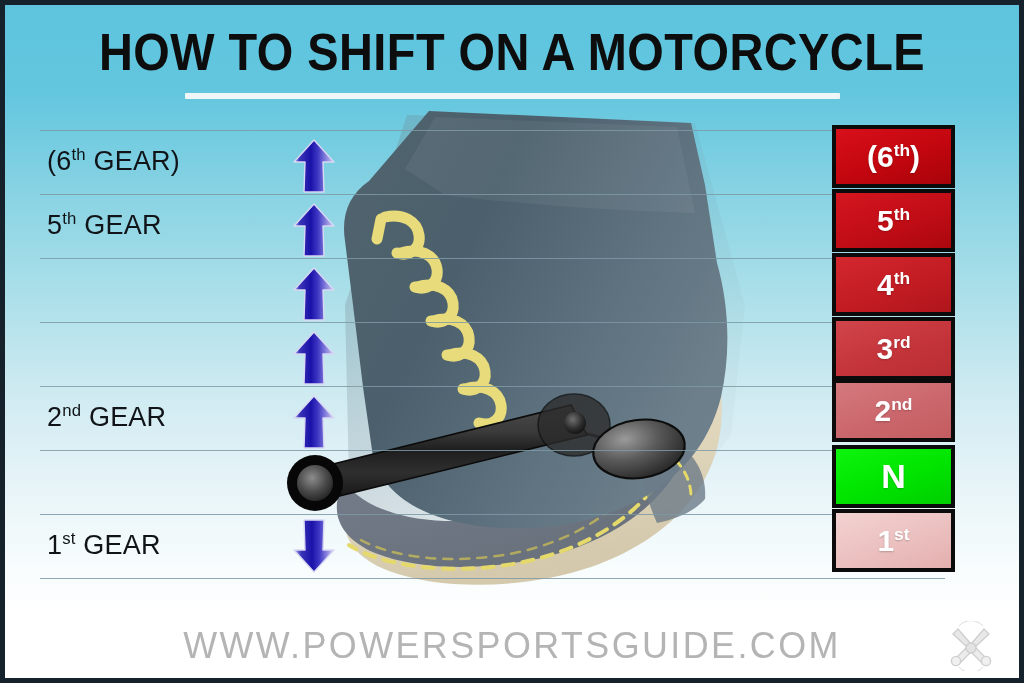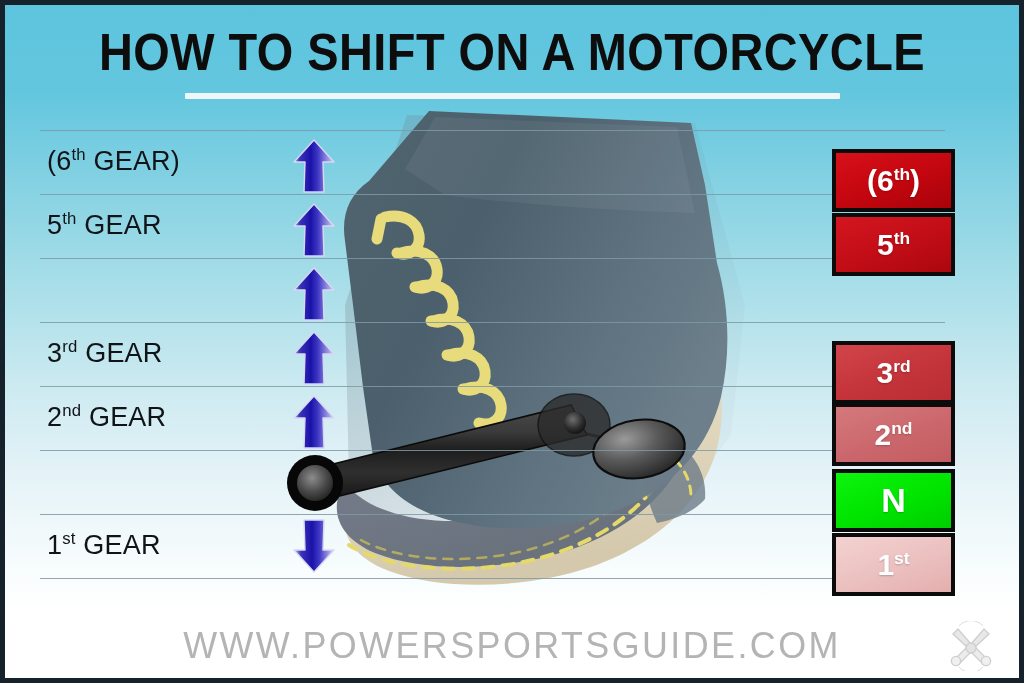--- a/index.html
+++ b/index.html
@@ -69,21 +69,21 @@
 
   
   .arrow-wrap{position:absolute;width:46px;height:56px;}
 
   
   #boot{position:absolute;left:0;top:0;width:1014px;height:608px;}
 
   
   #boxcol{
     position:absolute;left:827px;top:120px;
-    width:123px;height:451px;margin-top:24px;
+    width:123px;height:451px;
   }
   .gbox{
     position:absolute;left:0;width:123px;height:63px;
     border:4px solid #0b0b0b;
     box-sizing:border-box;
     display:flex;align-items:center;justify-content:center;
   }
   .gbox span{
     font-size:30px;font-weight:700;color:#ffffff;
     font-family:"Liberation Sans", sans-serif;
@@ -228,23 +228,20 @@
     <div class="sep" style="top:445px"></div>
     <div class="sep" style="top:509px"></div>
     <div class="sep" style="top:573px"></div>
 
     <div class="glabel" style="top:140px">
       <span>(6</span><sup>th</sup><span> GEAR)</span>
     </div>
     <div class="glabel" style="top:204px">
       <span>5</span><sup>th</sup><span> GEAR</span>
     </div>
-    <div class="glabel" style="top:332px">
-      <span>3</span><sup>rd</sup><span> GEAR</span>
-    </div>
     <div class="glabel" style="top:396px">
       <span>2</span><sup>nd</sup><span> GEAR</span>
     </div>
     <div class="glabel" style="top:524px">
       <span>1</span><sup>st</sup><span> GEAR</span>
     </div>
 
     <svg class="arrow-wrap" style="left:286px;top:133px" viewBox="0 0 46 56">
       <defs>
         <linearGradient id="au" x1="0" y1="0" x2="1" y2="0">
@@ -283,20 +280,23 @@
       </defs>
       <path d="M23 54 L43 32 L32 32 L33 2 L13 2 L14 32 L3 32 Z" fill="url(#ad)" stroke="#d9d8f4" stroke-width="1.4" stroke-linejoin="round"></path>
     </svg>
 
     <div id="boxcol">
       <div class="gbox" style="top:0px;background:linear-gradient(160deg,#d8101a 0%,#c2060f 55%,#a80309 100%)">
         <span><b>(6</b><sup>th</sup><b>)</b></span>
       </div>
       <div class="gbox" style="top:64px;background:linear-gradient(160deg,#d41620 0%,#c10d16 55%,#ab070e 100%)">
         <span><b>5</b><sup>th</sup><b></b></span>
+      </div>
+      <div class="gbox" style="top:128px;background:linear-gradient(160deg,#d3272e 0%,#c31c23 55%,#b0151c 100%)">
+        <span><b>4</b><sup>th</sup><b></b></span>
       </div>
       <div class="gbox" style="top:192px;background:linear-gradient(160deg,#d0454b 0%,#c4343a 55%,#b82d33 100%)">
         <span><b>3</b><sup>rd</sup><b></b></span>
       </div>
       <div class="gbox" style="top:254px;background:linear-gradient(160deg,#d4797d 0%,#cb676c 55%,#c35c61 100%)">
         <span><b>2</b><sup>nd</sup><b></b></span>
       </div>
       <div class="gbox green" style="top:320px;background:linear-gradient(160deg,#0df40d 0%,#00e400 55%,#00ce00 100%)">
         <span><b>N</b></span>
       </div>

